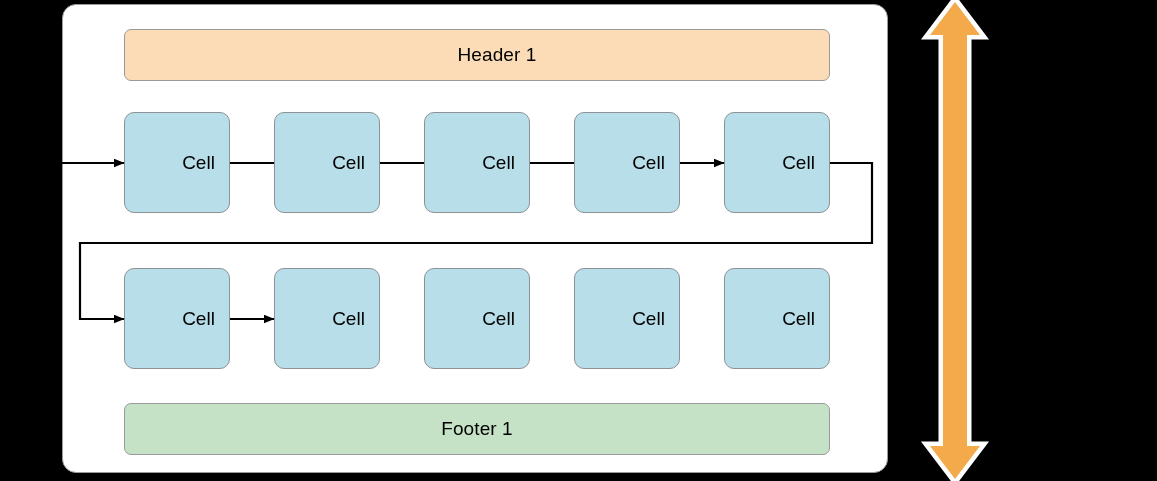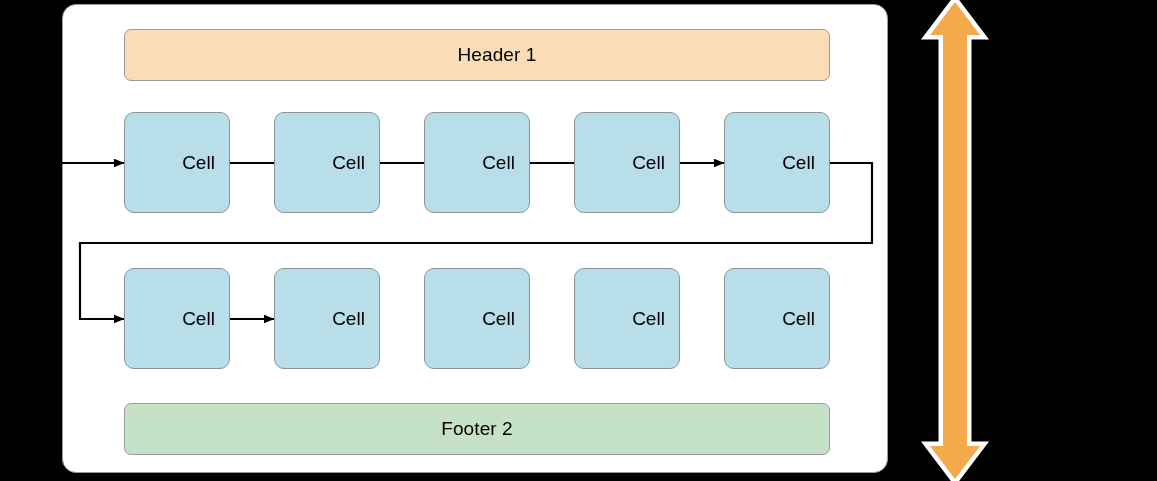--- a/index.html
+++ b/index.html
@@ -138,21 +138,21 @@
     <span>Cell</span>
   </div>
   <div class="cell row2 c3">
     <span>Cell</span>
   </div>
   <div class="cell row2 c4">
     <span>Cell</span>
   </div>
 
   <div class="band band-footer">
-    <span>Footer 2</span>
+    <span>Footer 1</span>
   </div>
 
   <svg class="wire-layer" viewBox="0 0 1157 481">
     <defs>
       <marker id="ah" markerWidth="11" markerHeight="9" refX="10.5" refY="4.5" orient="auto" markerUnits="userSpaceOnUse">
         <path d="M0,0 L11,4.5 L0,9 z" fill="#000000"></path>
       </marker>
     </defs>
 
     <line x1="0" y1="163" x2="124" y2="163" stroke="#000000" stroke-width="2.2" marker-end="url(#ah)"></line>

